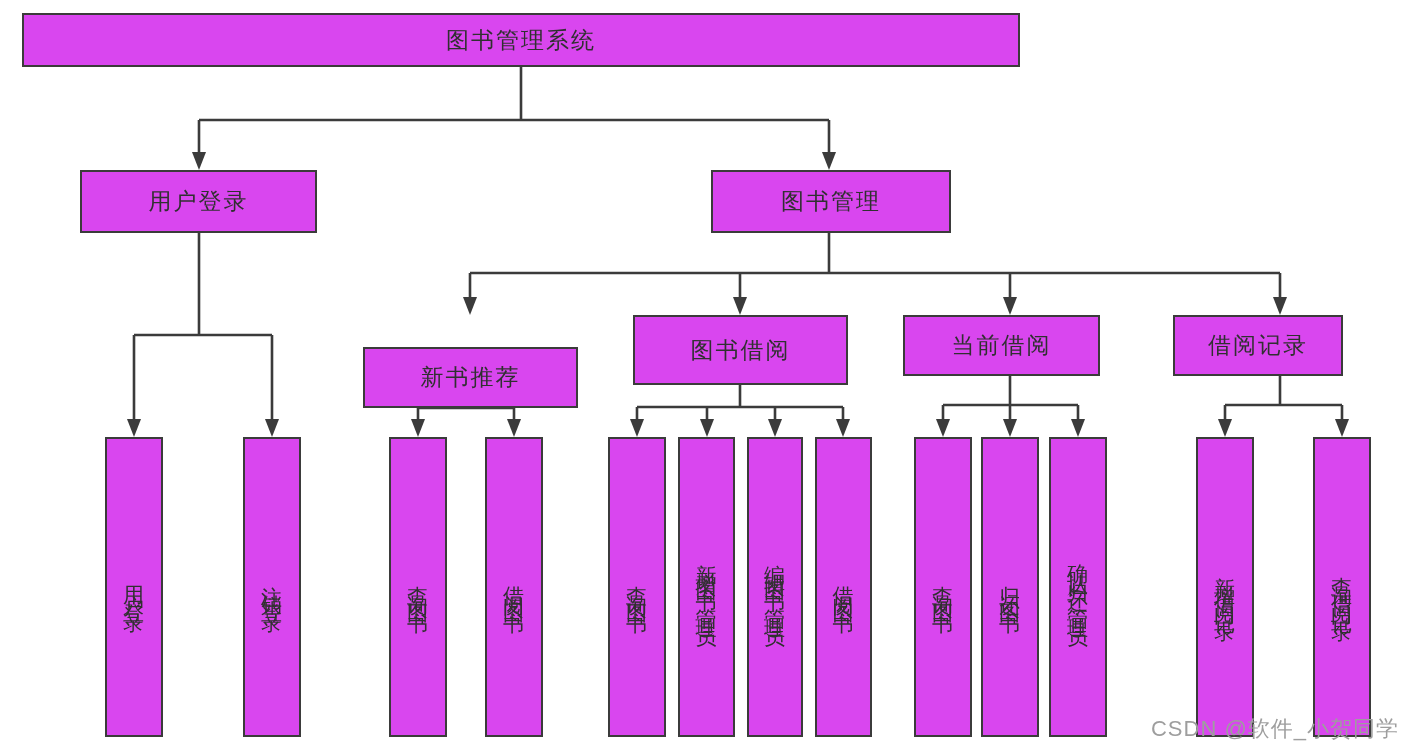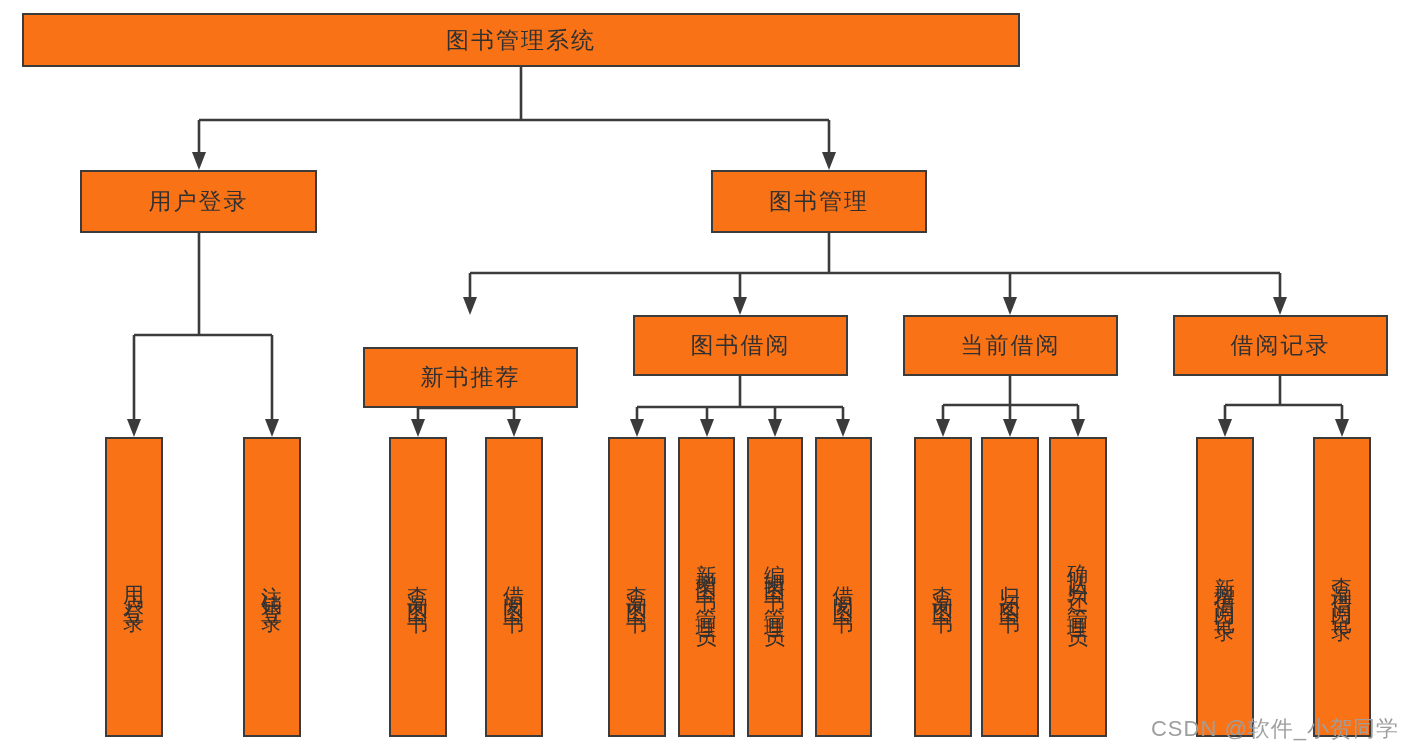--- a/index.html
+++ b/index.html
@@ -18,21 +18,21 @@
   #connectors {
     position: absolute;
     left: 0; top: 0;
     width: 1405px; height: 747px;
     pointer-events: none;
   }
   .box {
     position: absolute;
     box-sizing: border-box;
     border: 2.6px solid #3b3b3b;
-    background: #f97316;
+    background: #d946ef;
     display: flex;
     align-items: center;
     justify-content: center;
     color: #303030;
   }
   .hnode {
     font-size: 23px;
     letter-spacing: 2px;
     white-space: nowrap;
   }
@@ -101,26 +101,26 @@
       <path d="M1003 419 L1017 419 L1010 437 Z"></path>
       <path d="M1071 419 L1085 419 L1078 437 Z"></path>
       <path d="M1218 419 L1232 419 L1225 437 Z"></path>
       <path d="M1335 419 L1349 419 L1342 437 Z"></path>
     </g>
   </svg>
 
   <div class="box hnode" style="left:22px; top:13px; width:998px; height:54px;">图书管理系统</div>
 
   <div class="box hnode" style="left:80px; top:170px; width:237px; height:63px;">用户登录</div>
-  <div class="box hnode" style="left:711px; top:170px; width:216px; height:63px;">图书管理</div>
+  <div class="box hnode" style="left:711px; top:170px; width:240px; height:63px;">图书管理</div>
 
   <div class="box hnode" style="left:363px; top:315px; width:215px; height:61px;margin-top:32px;">新书推荐</div>
-  <div class="box hnode" style="left:633px; top:315px; width:215px; height:61px;">图书借阅</div>
-  <div class="box hnode" style="left:903px; top:315px; width:215px; height:61px;">当前借阅</div>
-  <div class="box hnode" style="left:1173px; top:315px; width:215px; height:61px;">借阅记录</div>
+  <div class="box hnode" style="left:633px; top:315px; width:215px; height:70px;">图书借阅</div>
+  <div class="box hnode" style="left:903px; top:315px; width:197px; height:61px;">当前借阅</div>
+  <div class="box hnode" style="left:1173px; top:315px; width:170px; height:61px;">借阅记录</div>
 
   <div class="box leaf" style="left:105px; width:58px;">
     <span class="vtext">用户登录</span>
   </div>
   <div class="box leaf" style="left:243px; width:58px;">
     <span class="vtext">注销登录</span>
   </div>
 
   <div class="box leaf" style="left:389px; width:58px;">
     <span class="vtext">查询图书</span>

